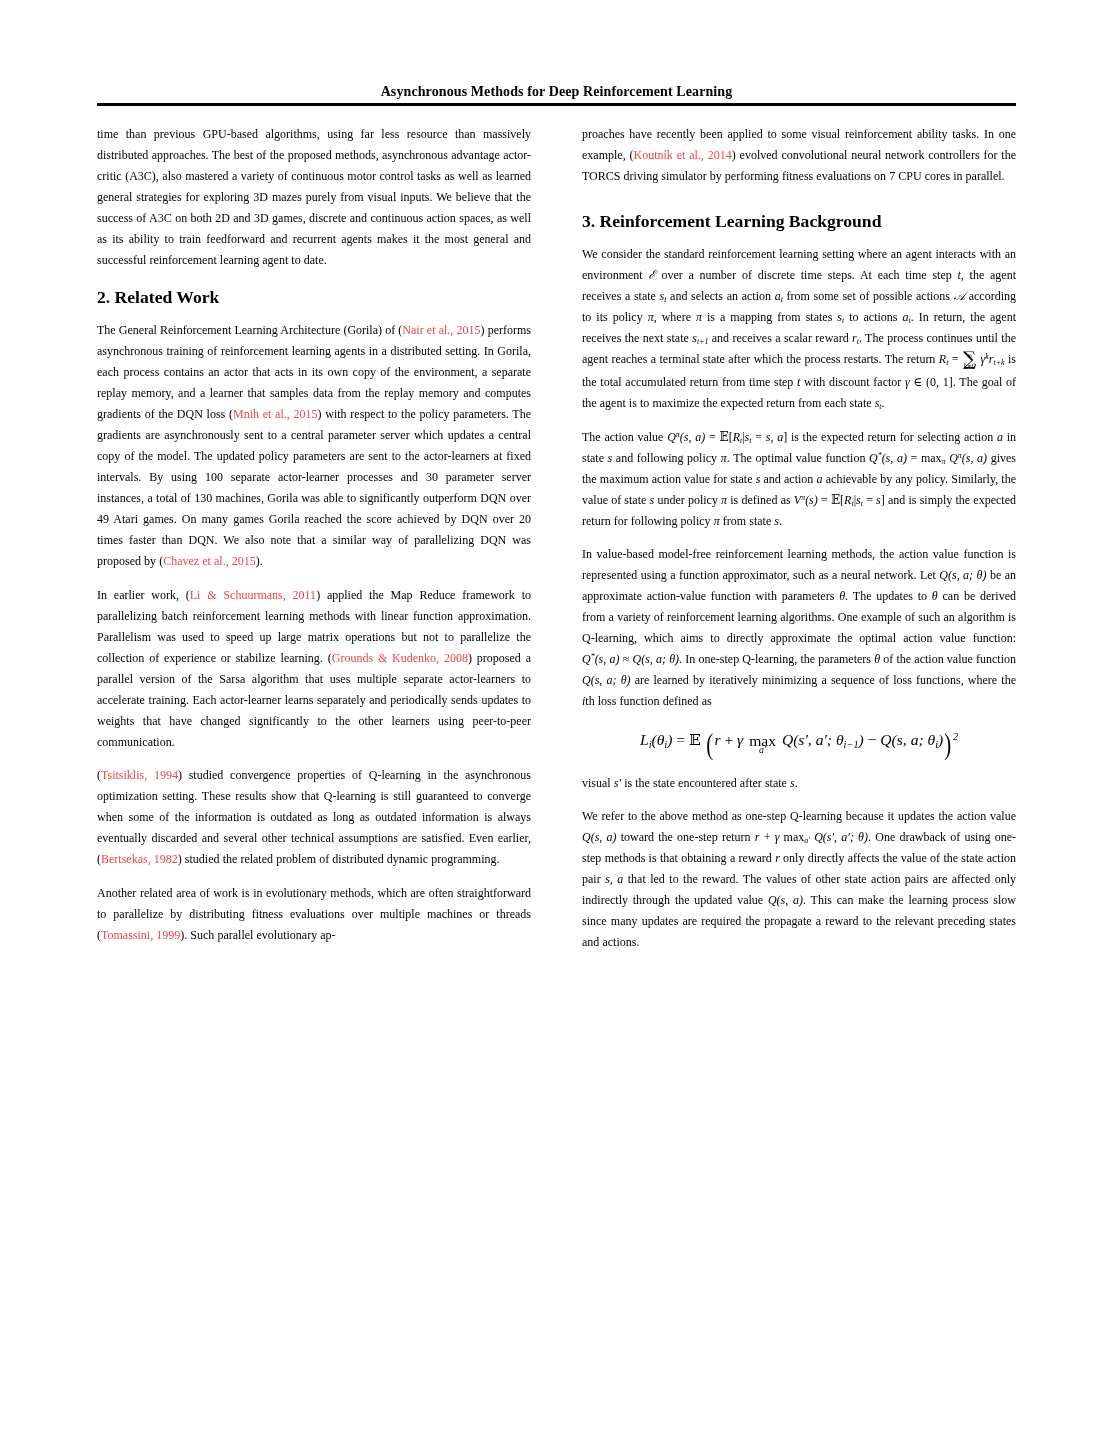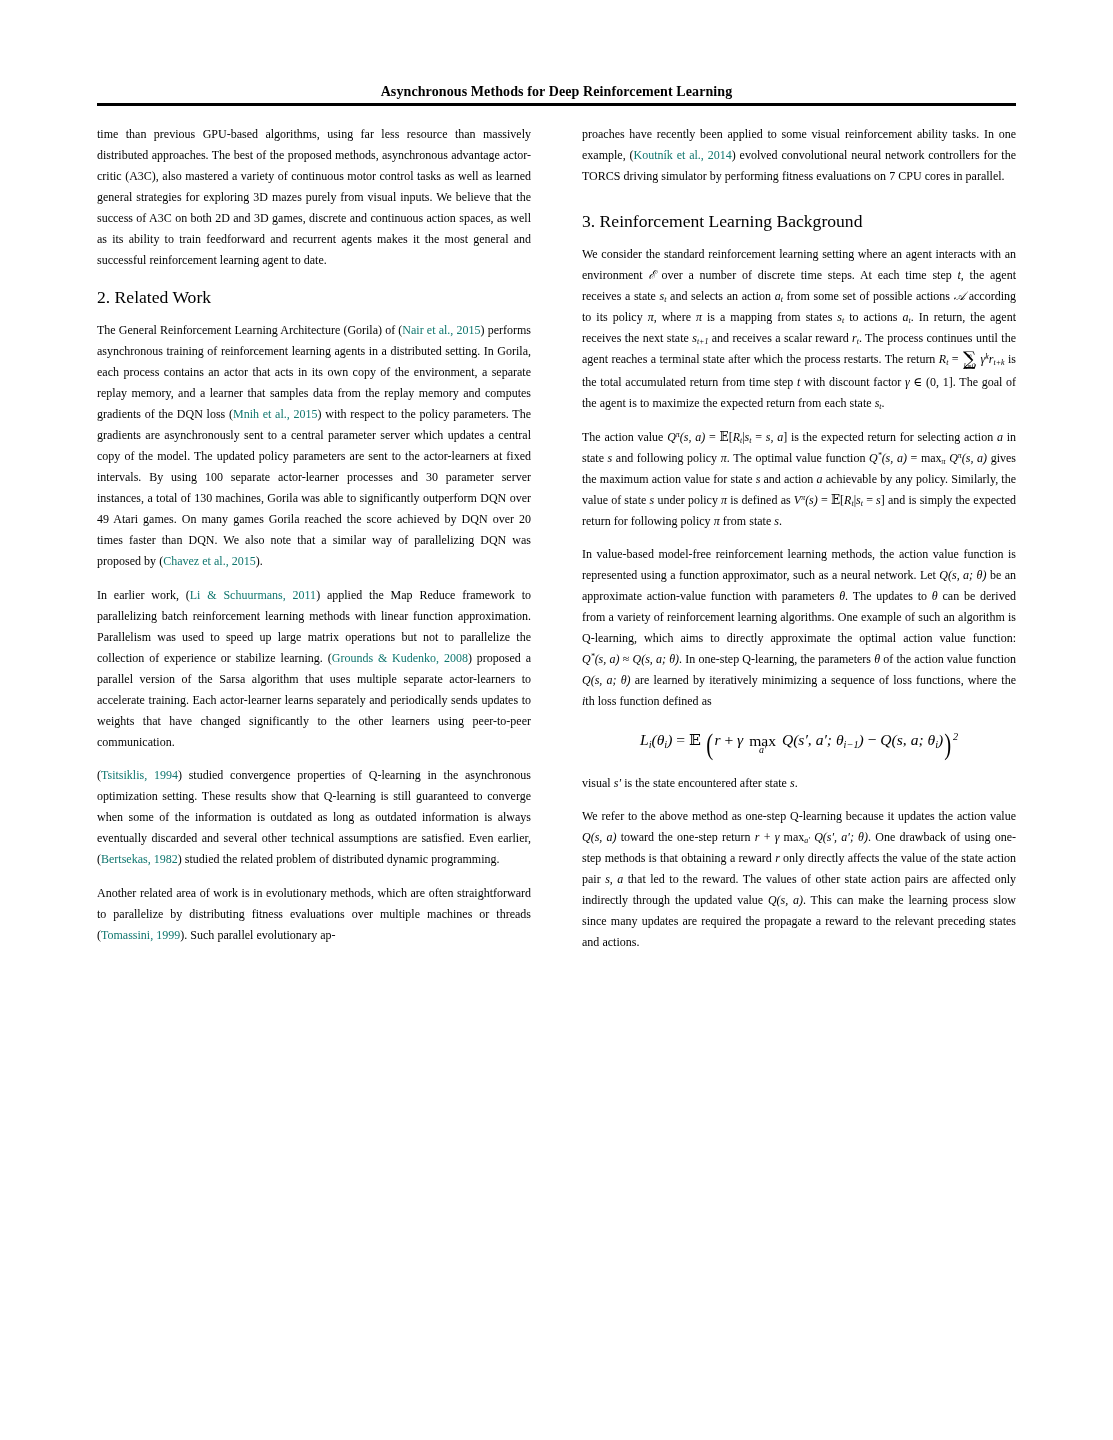--- a/index.html
+++ b/index.html
@@ -58,28 +58,28 @@
     line-height: 21.0px;
     text-align: justify;
     text-justify: inter-word;
     hyphens: none;
     word-spacing: 0.1px;
   }
   h2.section-head {
     margin: 15px 0 12px 0;
     font-size: 17.6px;
     line-height: 22px;
-    font-weight: normal;
+    font-weight: bold;
     text-align: left;
   }
   h2.section-head.first-right {
     margin-top: 23px;
   }
   .cite {
-    color: #0f766e;
+    color: #ef4444;
     text-decoration: none;
   }
   .eq-display {
     margin: 13px 0 14px 0;
     text-align: center;
     font-size: 15.6px;
     line-height: 30px;
   }
   
   .m {

